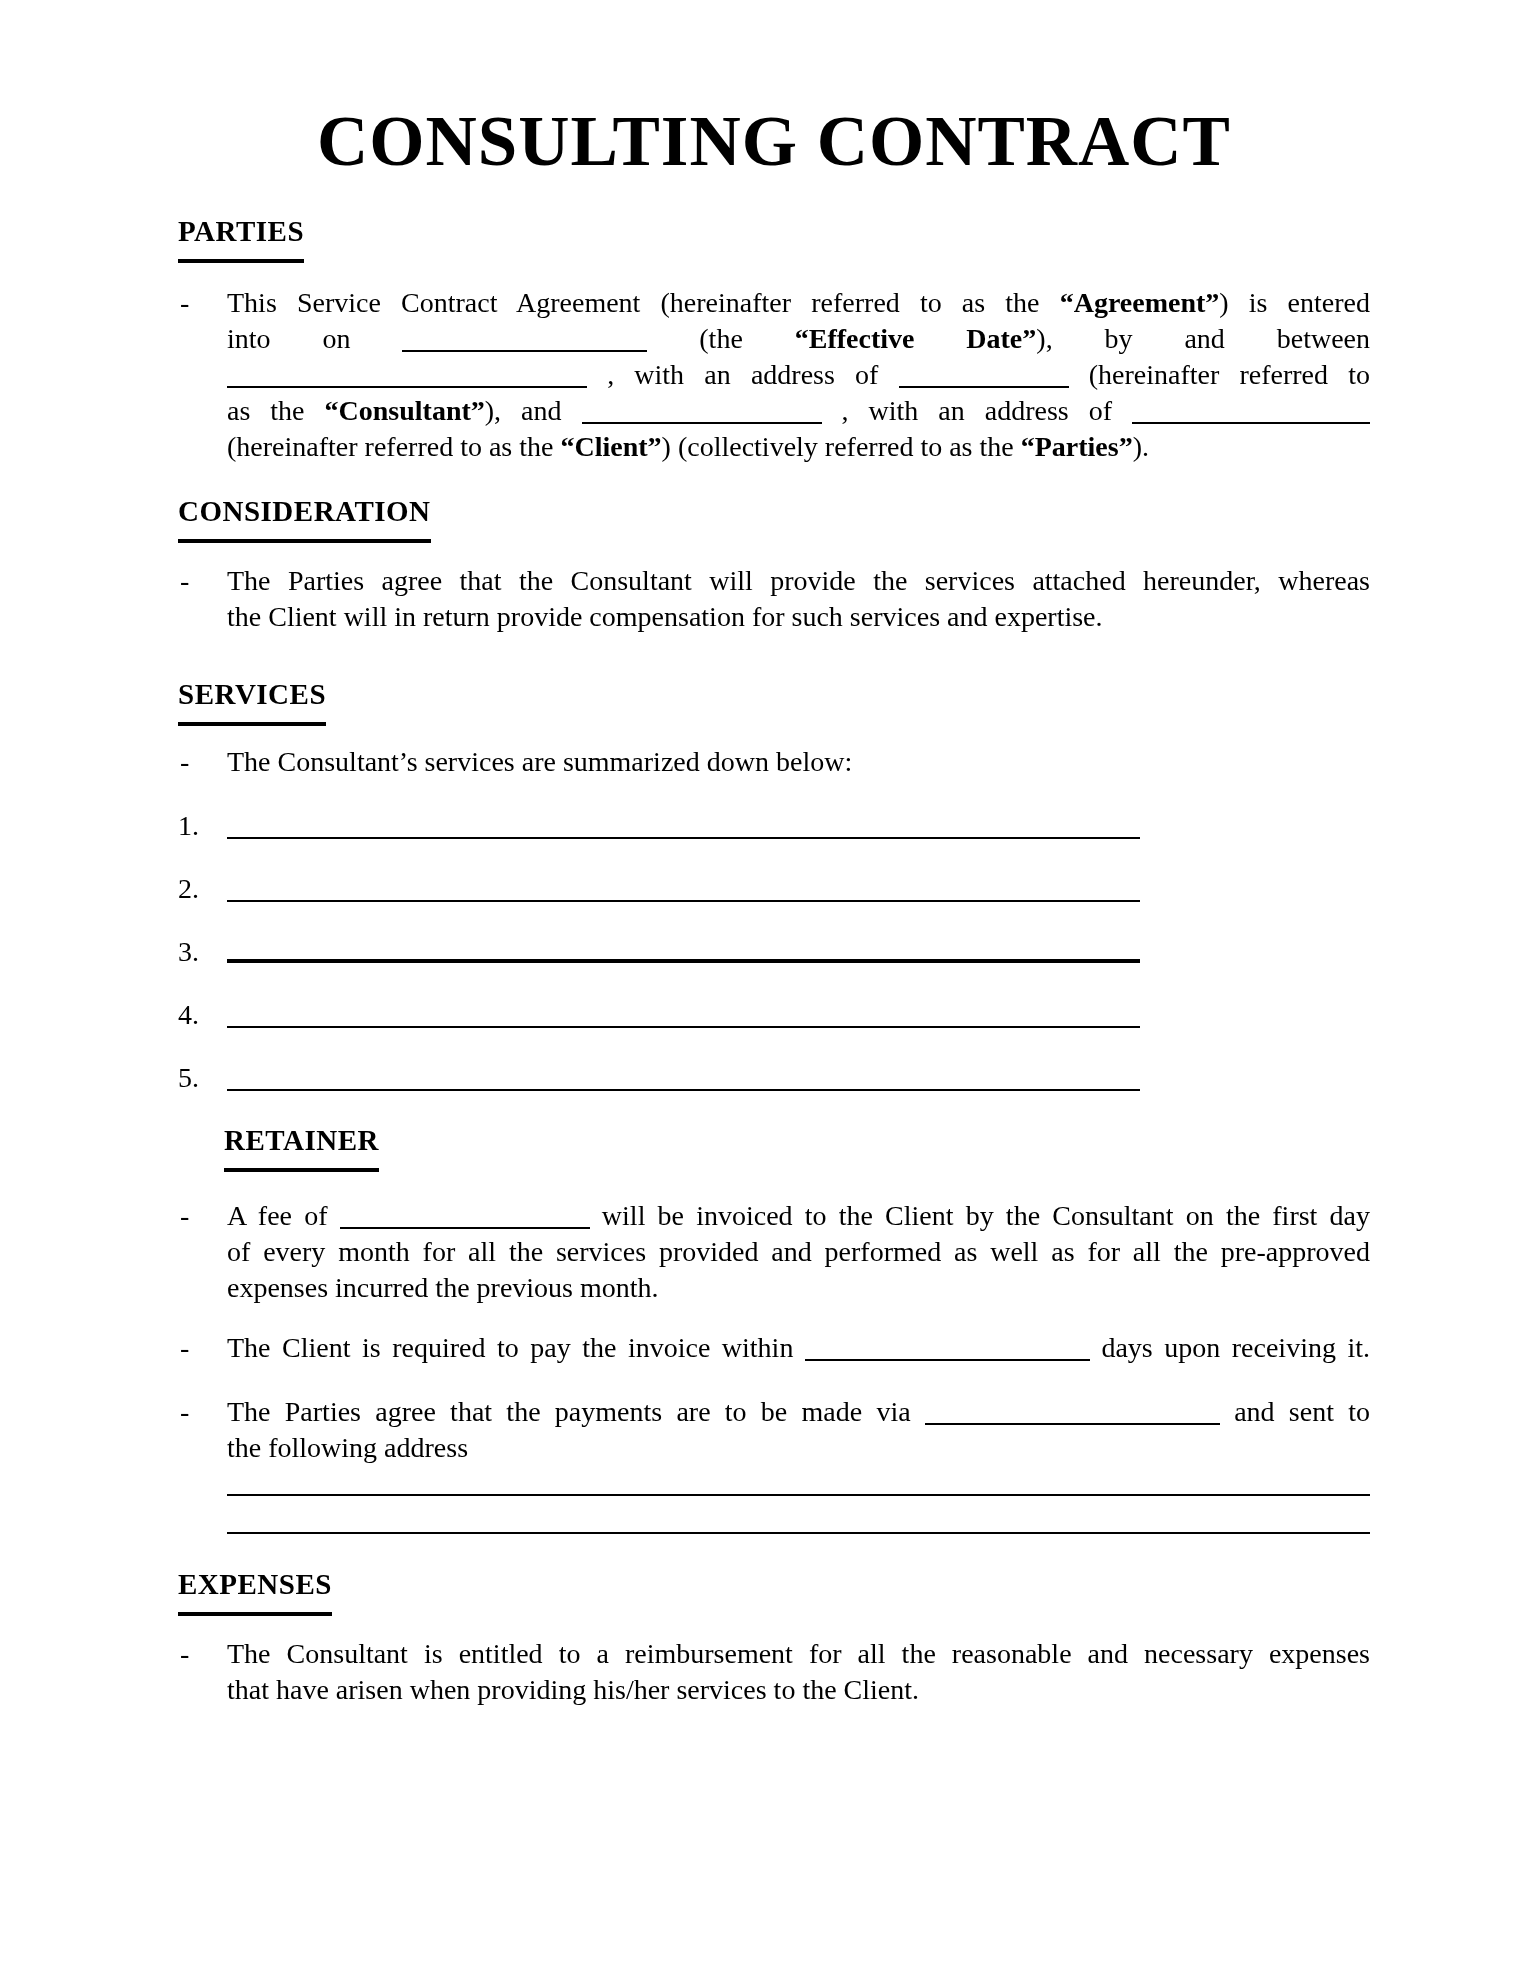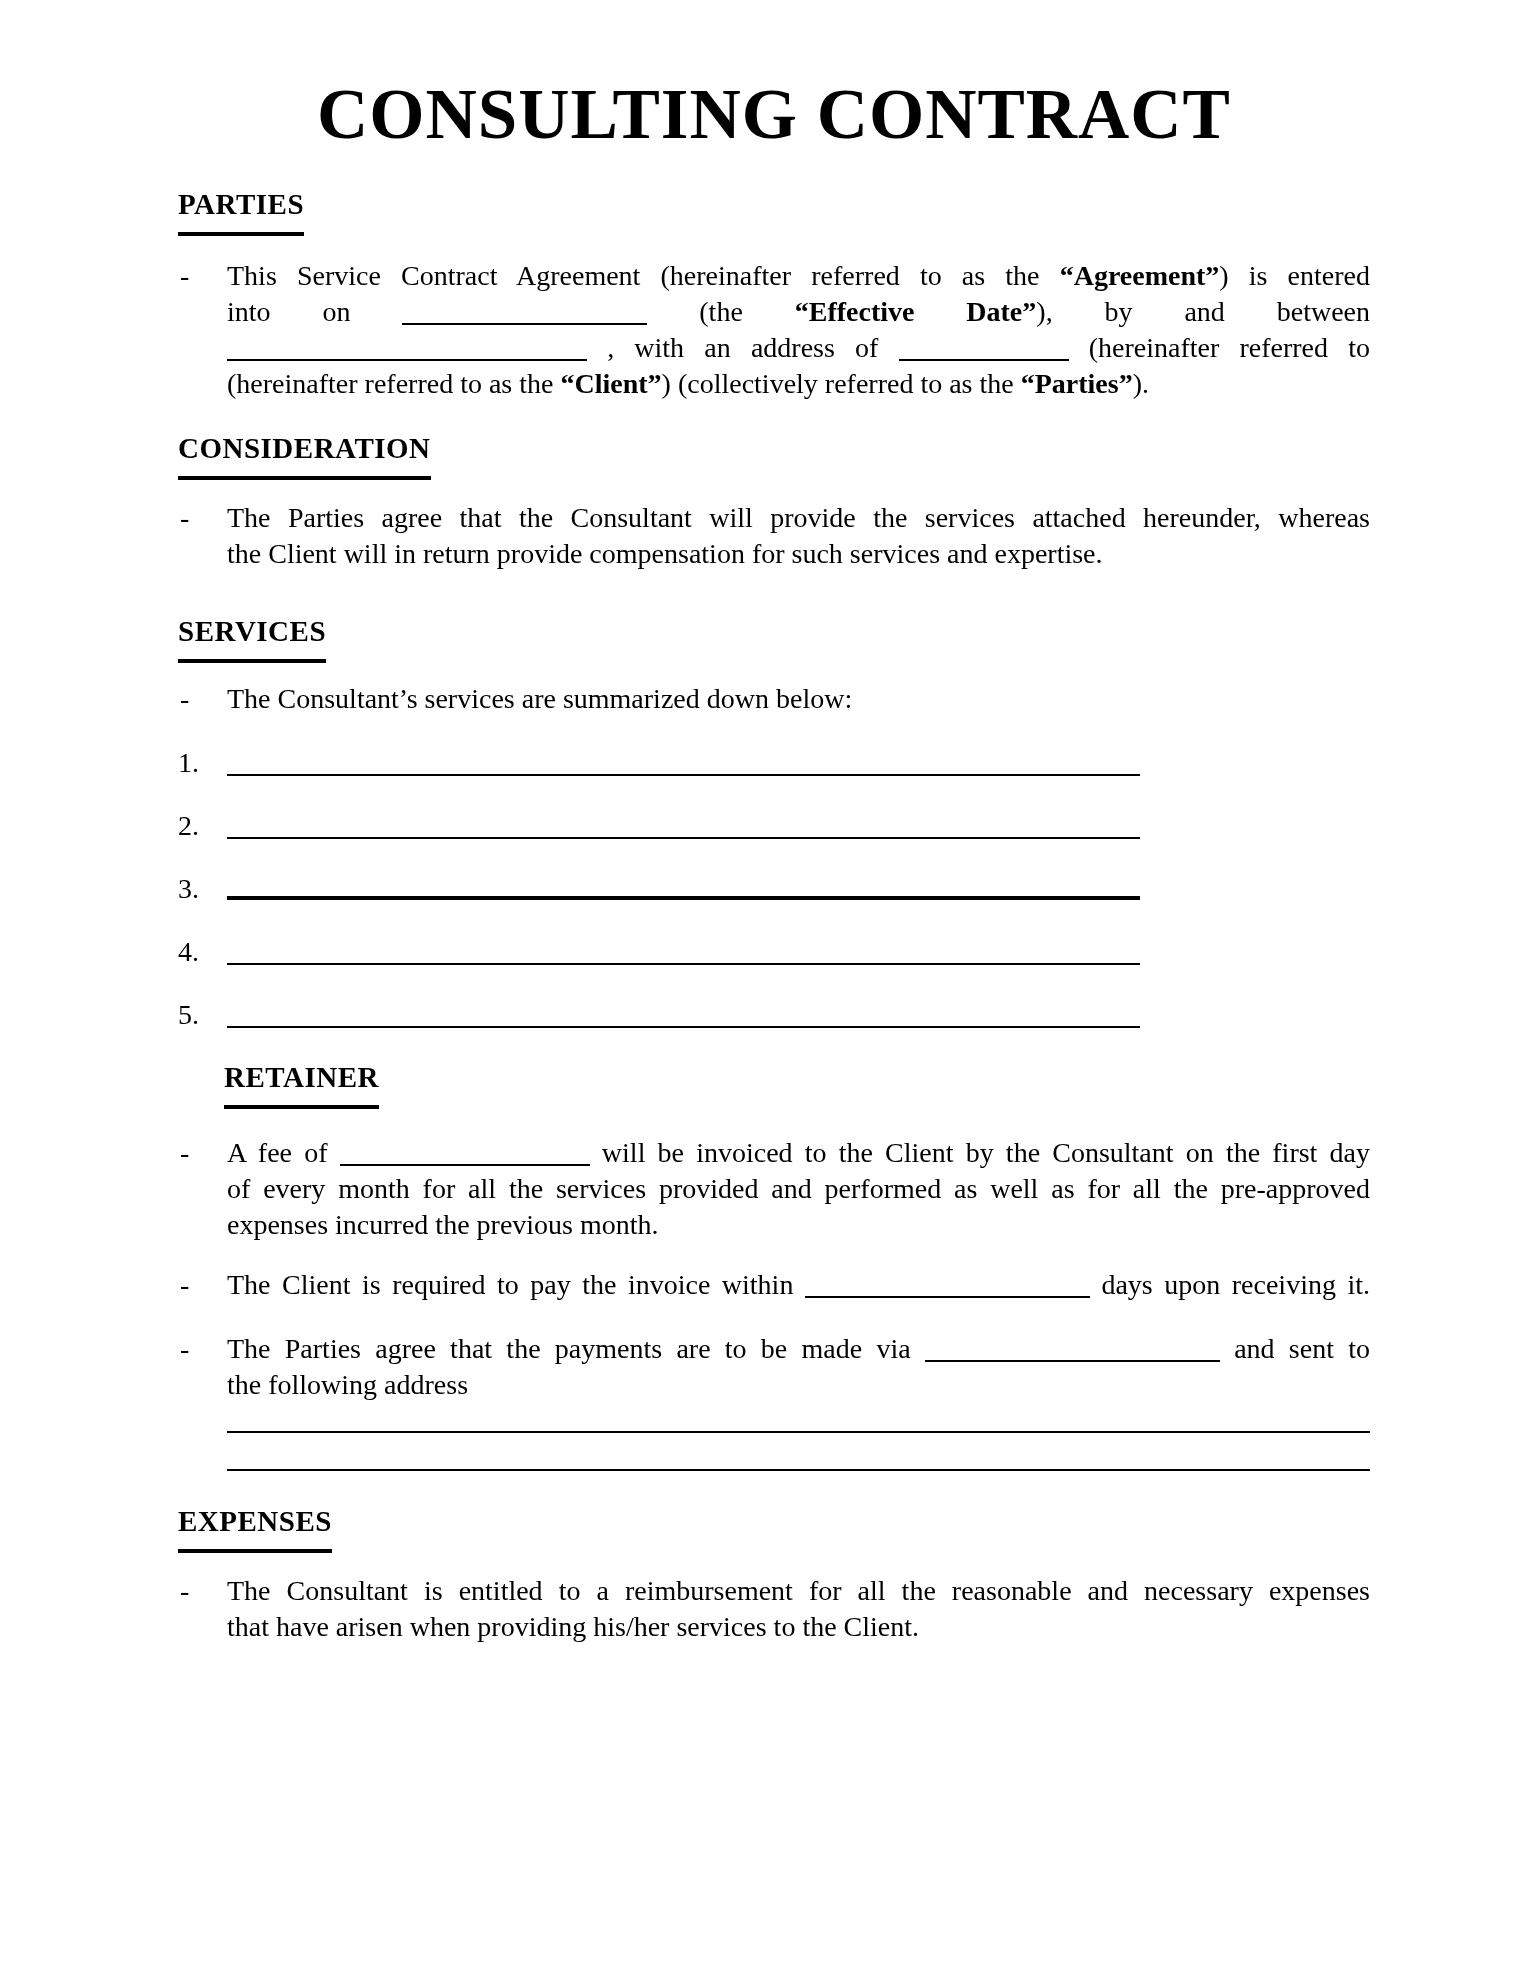--- a/index.html
+++ b/index.html
@@ -9,21 +9,21 @@
     margin:0 auto;
     background:#ffffff;
     box-sizing:border-box;
     padding:0 160px 0 178px;
     font-family:"Liberation Serif","DejaVu Serif",serif;
     font-size:28px;line-height:36px;color:#000;
     overflow:hidden;
   }
   .title{
     margin:0;
-    padding-top:76px;
+    padding-top:103px;
     line-height:76px;
     font-size:71px;
     font-weight:bold;
     text-align:center;
     letter-spacing:1px;
     white-space:nowrap;
   }
   .hd{margin:0;font-size:29px;font-weight:bold;}
   .hd .hd-inner{
     display:inline-block;
@@ -72,20 +72,21 @@
 
   <h2 class="hd hd-parties">
     <span class="hd-inner">PARTIES</span>
   </h2>
   <div class="para p-parties">
     <span class="dash">-</span>
     <div>
         <div class="ln"><span>This Service Contract Agreement (hereinafter referred to as the </span><span class="bd">“Agreement”</span><span>) is entered</span></div>
         <div class="ln"><span>into on</span> <span class="blank" style="width: 245px;"></span> <span>(the </span><span class="bd">“Effective Date”</span><span>), by and between</span></div>
         <div class="ln"><span class="blank" style="width: 360px;"></span> <span>, with an address of</span> <span class="blank" style="width: 170px;"></span> <span>(hereinafter referred to</span></div>
+        <div class="ln"><span>as the </span><span class="bd">“Consultant”</span><span>), and</span> <span class="blank" style="width: 240px;"></span> <span>, with an address of</span> <span class="blank" style="width: 238px;"></span> </div>
         <div class="ln left"><span>(hereinafter referred to as the </span><span class="bd">“Client”</span><span>) (collectively referred to as the </span><span class="bd">“Parties”</span><span>).</span></div>
       </div>
   </div>
 
   <h2 class="hd hd-consideration">
     <span class="hd-inner">CONSIDERATION</span>
   </h2>
   <div class="para p-consideration">
     <span class="dash">-</span>
     <div>

